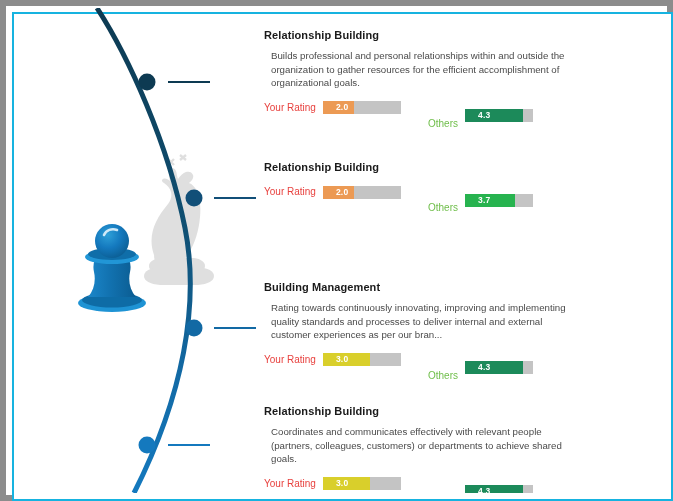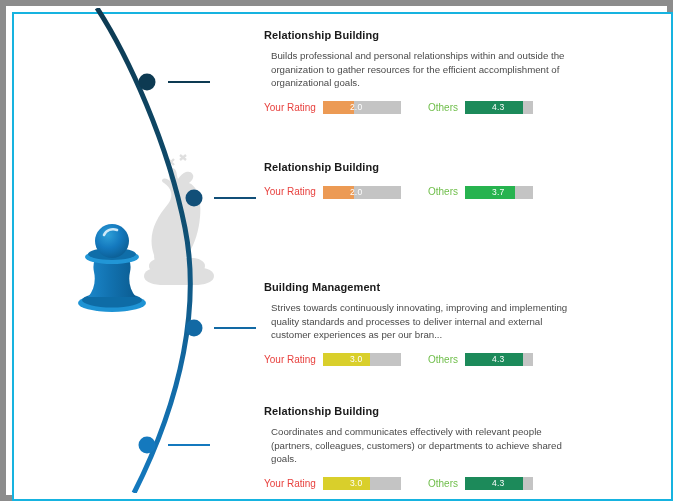--- a/index.html
+++ b/index.html
@@ -93,45 +93,45 @@
   }
   .rating-group.mine { left: 0; text-align: right; }
   .rating-group.others { left: 164px; }
 
   .rating-label {
     font-size: 10px;
     line-height: 14px;
     white-space: nowrap;
   }
   .rating-label.mine { color: #e8423f; }
-  .rating-label.others { color: #6fbe4a; }
+  .rating-label.others { color: #6fbe4a; margin-top: 16px; }
 
   .bar-track {
     position: relative;
     height: 13px;
     background: #c4c4c4;
     margin-left: 7px;
   }
   .bar-track.mine  { width: 78px; }
   .bar-track.others{ width: 68px; }
 
   .bar-fill {
     position: absolute;
     left: 0; top: 0;
     height: 13px;
   }
   .bar-value {
     position: absolute;
     left: 0; top: 0;
     height: 13px;
     line-height: 13px;
-    padding-left: 27px;
+    padding-left: 13px;
     font-size: 8.5px;
     color: #ffffff;
-    font-weight: normal;
+    font-weight: bold;
     letter-spacing: 0.2px;
   }
 </style>
 </head>
 <body>
 
 <div class="frame-outer">
   <div class="frame-inner"></div>
 </div>
 
@@ -246,21 +246,21 @@
           <span class="bar-track others">
             <span class="bar-fill" style="width: 74%; background: rgb(39, 179, 79);"></span>
             <span class="bar-value">3.7</span>
           </span>
         </div>
       </div>
     </div>
 
     <div class="item" style="top:272px;">
       <div class="item-title">Building Management</div>
-      <div class="item-desc">Strives towards continuously innovating, improving and implementing quality standards and processes to deliver internal and external customer experiences as per our bran...</div>
+      <div class="item-desc">Rating towards continuously innovating, improving and implementing quality standards and processes to deliver internal and external customer experiences as per our bran...</div>
       <div class="ratings">
         <div class="rating-group mine">
           <span class="rating-label mine">Your Rating</span>
           <span class="bar-track mine">
             <span class="bar-fill" style="width: 60%; background: rgb(217, 207, 43);"></span>
             <span class="bar-value">3.0</span>
           </span>
         </div>
         <div class="rating-group others">
           <span class="rating-label others">Others</span>

